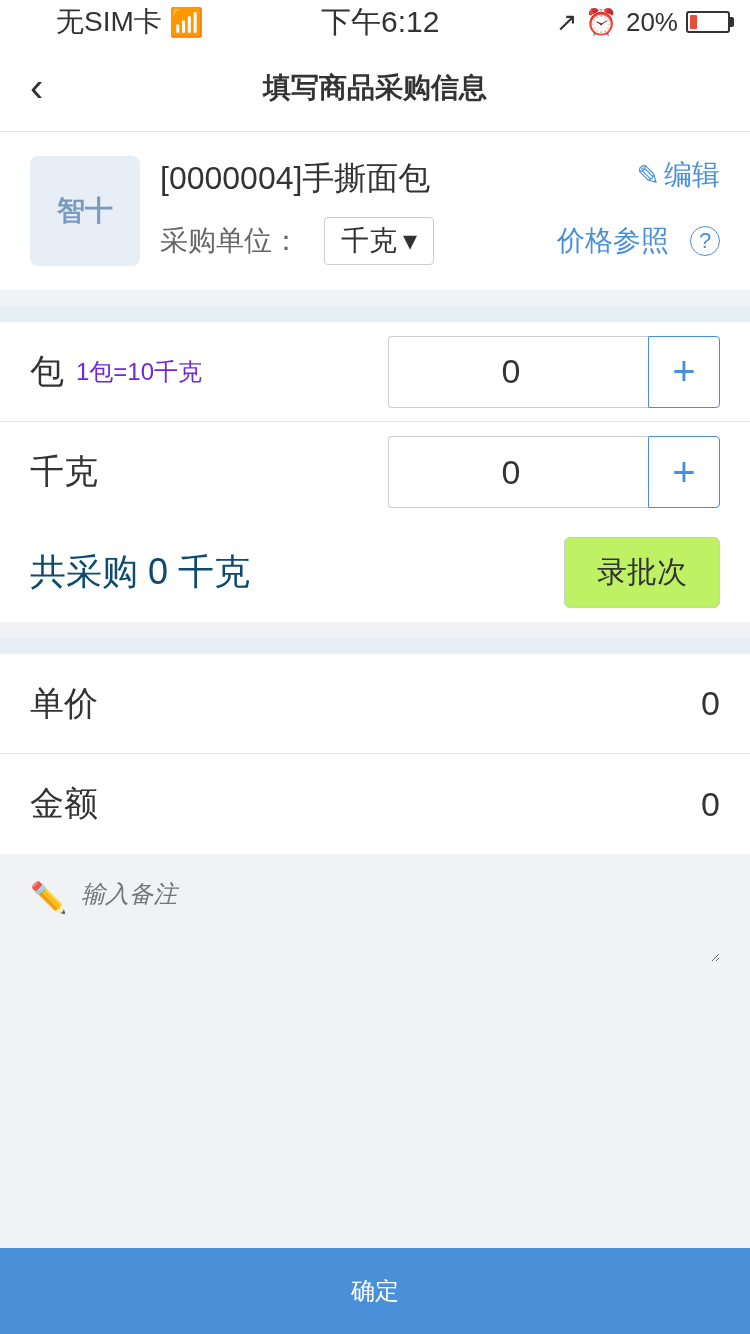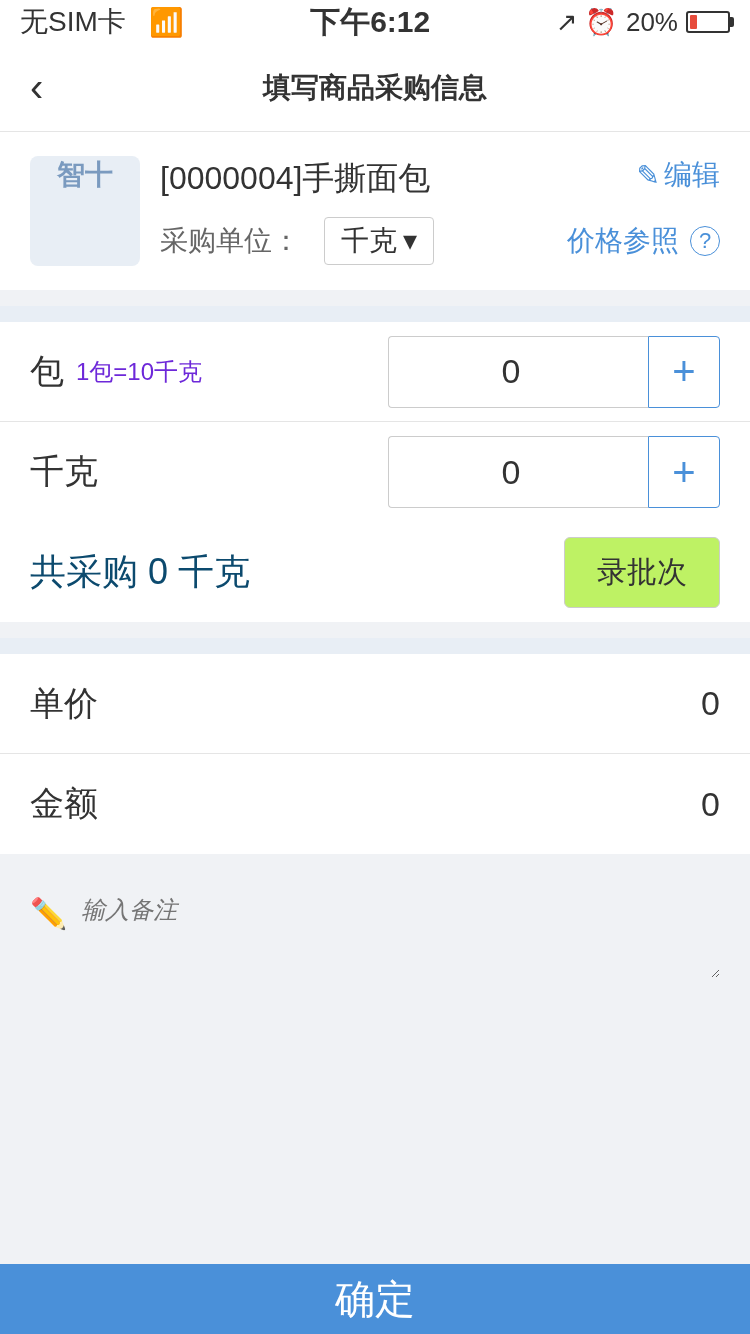--- a/index.html
+++ b/index.html
@@ -17,22 +17,22 @@
     .status-bar {
       height: 44px;
       background: #fff;
       display: flex;
       align-items: center;
       justify-content: space-between;
       padding: 0 20px;
       font-size: 28px;
       font-weight: 500;
     }
-    .status-left { display: flex; align-items: center; gap: 24px; }
-    .status-center { font-size: 30px; font-weight: 700; }
+    .status-left { display: flex; align-items: center; gap: 8px; margin-left: 36px; }
+    .status-center { font-size: 30px; font-weight: 400; }
     .status-right { display: flex; align-items: center; gap: 8px; font-size: 26px; }
     .battery-bar {
       display: inline-flex; align-items: center;
       border: 2px solid #333; border-radius: 3px; width: 44px; height: 22px;
       padding: 2px; position: relative;
     }
     .battery-bar::after {
       content: '';
       position: absolute; right: -6px; top: 50%; transform: translateY(-50%);
       width: 4px; height: 10px; background: #333; border-radius: 0 2px 2px 0;
@@ -66,21 +66,21 @@
       padding: 24px 30px;
       display: flex;
       align-items: flex-start;
       gap: 20px;
       margin-bottom: 16px;
     }
     .product-image {
       width: 110px; height: 110px;
       background: #e8eef5;
       border-radius: 8px;
-      display: flex; justify-content: center;
+      display: flex; align-items: center; justify-content: center;
       flex-shrink: 0;
       font-size: 28px; color: #7a9abf; font-weight: 600;
     }
     .product-info { flex: 1; }
     .product-header {
       display: flex; justify-content: space-between; align-items: flex-start;
     }
     .product-name {
       font-size: 32px; color: #333; font-weight: 500; line-height: 1.4;
     }
@@ -94,21 +94,21 @@
     }
     .purchase-unit {
       display: flex; align-items: center; gap: 24px; font-size: 28px; color: #666;
     }
     .unit-selector {
       border: 1px solid #ccc; border-radius: 4px;
       padding: 4px 16px; font-size: 28px; color: #333;
       display: flex; align-items: center; gap: 6px; cursor: pointer;
     }
     .price-ref {
-      font-size: 28px; color: #4a90d9; display: flex; align-items: center; gap: 11px;
+      font-size: 28px; color: #4a90d9; display: flex; align-items: center; gap: 21px;
       cursor: pointer;
     }
 
     
     .separator {
       height: 16px; background: #e8eef5;
     }
 
     
     .input-section { background: #fff; }
@@ -155,21 +155,21 @@
     .summary-text {
       font-size: 36px; color: #0c4a6e;
     }
     .record-btn {
       border: 1px solid #ccc; background: #bef264;
       padding: 14px 32px; font-size: 30px; color: #333;
       border-radius: 6px; cursor: pointer;
     }
 
     
-    .price-section { background: #fff; margin-bottom: 16px; }
+    .price-section { background: #fff; }
     .price-row {
       display: flex; align-items: center; justify-content: space-between;
       padding: 0 30px;
       height: 100px;
       border-bottom: 1px solid #e5e5e5;
     }
     .price-row:last-child { border-bottom: none; gap: 28px; }
     .price-label { font-size: 34px; color: #333; }
     .price-value { font-size: 34px; color: #333; }
 
@@ -189,24 +189,24 @@
     }
 
     
     .spacer { flex: 1; background: #f0f2f5; min-height: 200px; }
 
     
     .confirm-btn {
       position: fixed;
       bottom: 0; left: 0; right: 0;
       width: 750px;
-      height: 70px;
+      height: 86px;
       background: #4a90d9;
       color: #fff;
-      font-size: 40px;
+      font-size: 24px;
       font-weight: 500;
       border: none;
       cursor: pointer;
       display: flex; align-items: center; justify-content: center;
     }
 
     
     .bottom-pad { height: 98px; }
   </style>
 </head>

